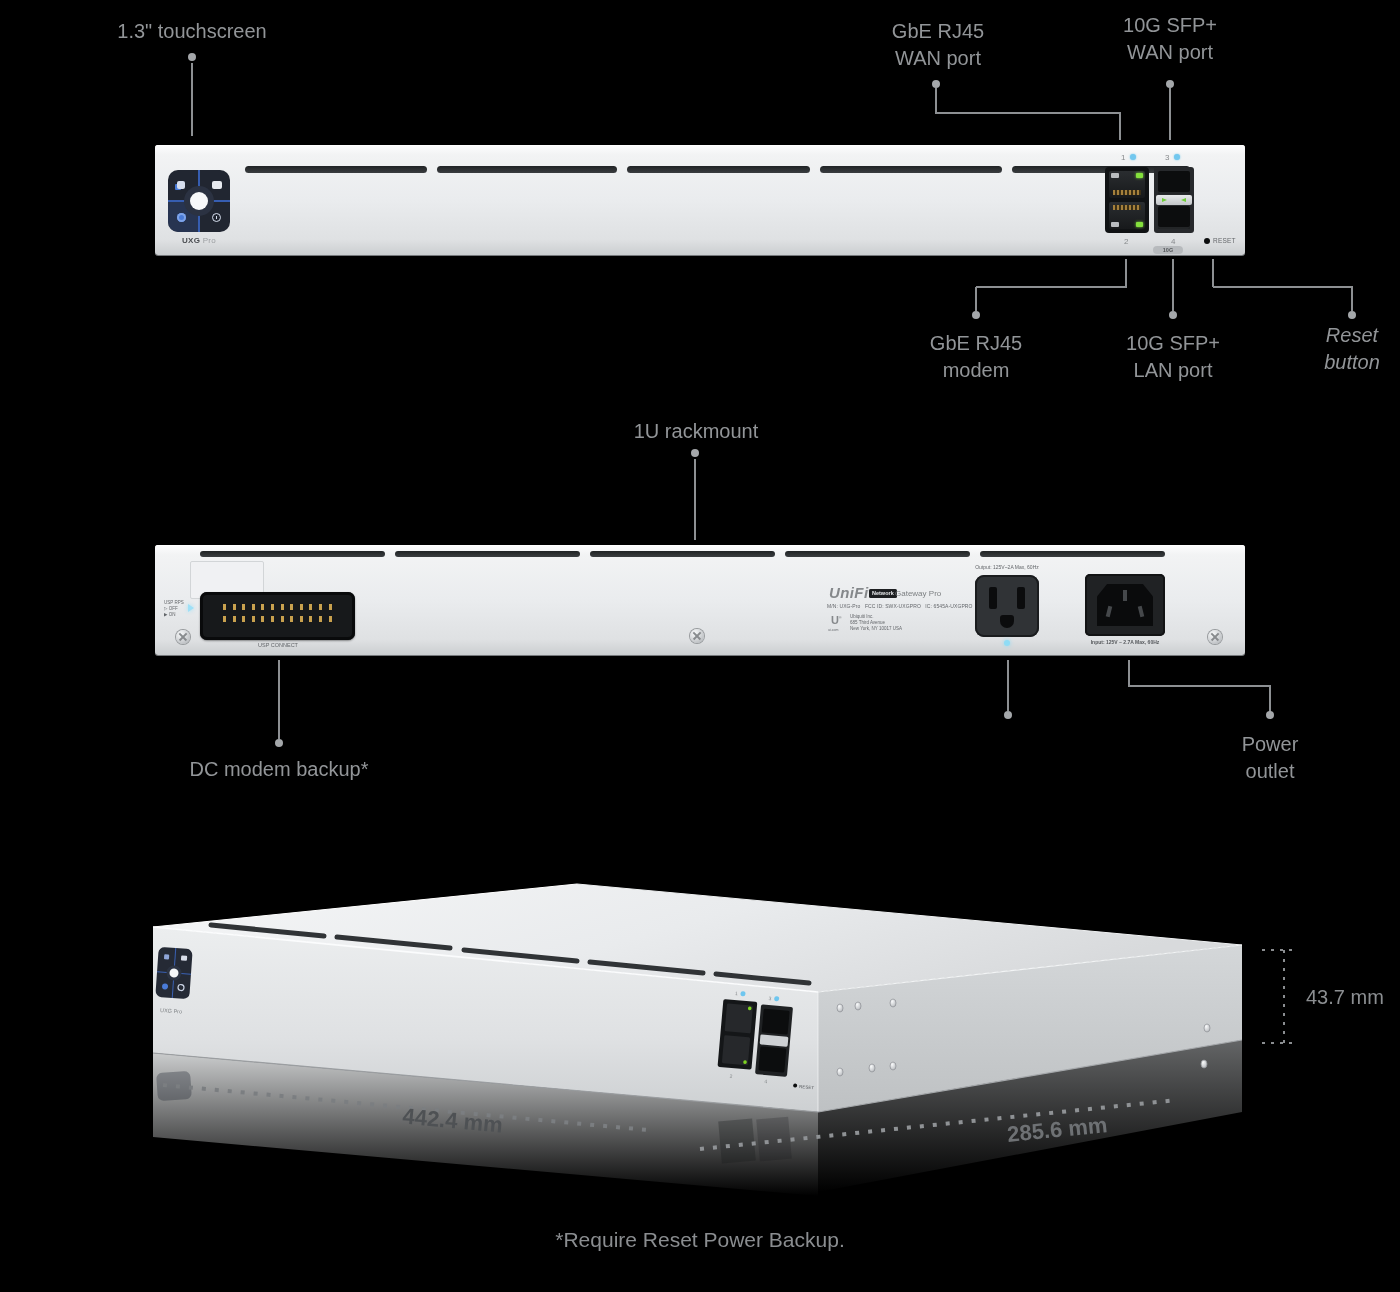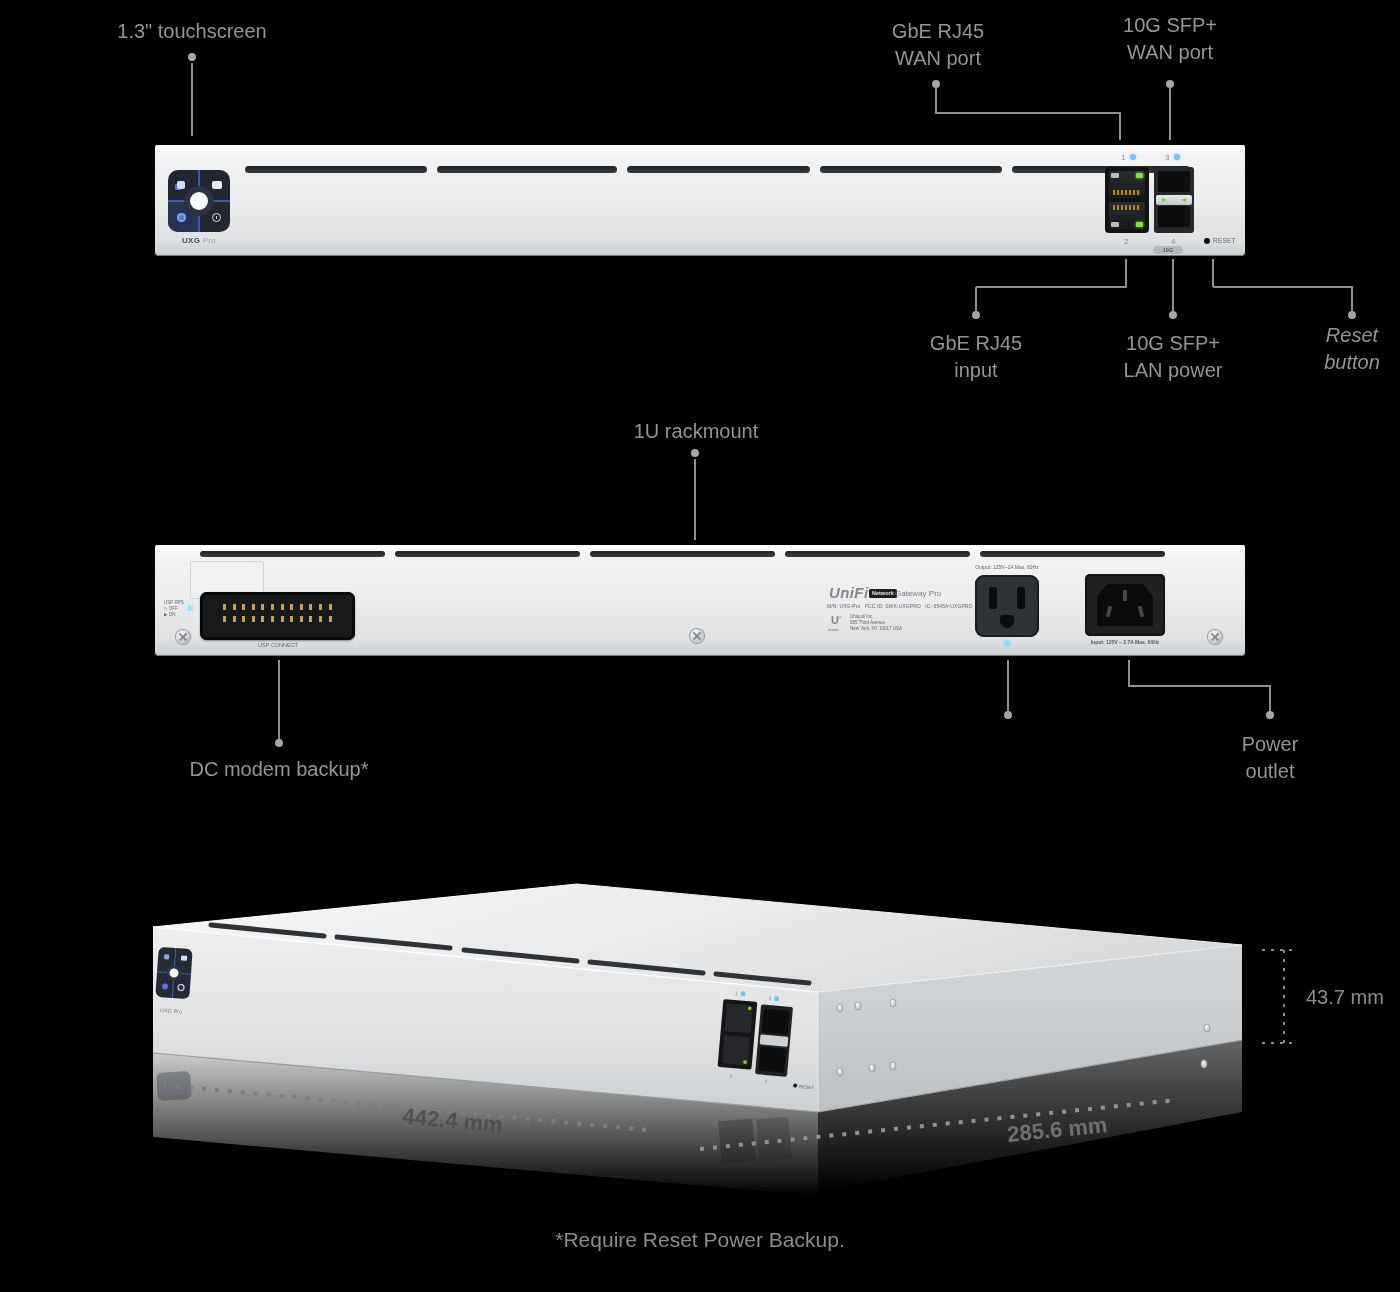--- a/index.html
+++ b/index.html
@@ -150,26 +150,26 @@
     <div class="badge10g" style="left:998px;top:101px;">10G</div>
     <div class="rstdot" style="left:1049px;top:93px;"></div>
     <div class="rsttx" style="left:1058px;top:92px;">RESET</div>
   </div>
 
   <div class="lv" style="left:1126px;top:259px;height:28px;"></div>
   <div class="lh" style="left:976px;top:287px;width:151px;"></div>
   <div class="lv" style="left:976px;top:287px;height:24px;"></div>
   <div class="dot" style="left:976px;top:315px;"></div>
   <div class="lbl" style="left:976px;top:330px;"><span>GbE RJ45</span>
-<span>input</span></div>
+<span>modem</span></div>
 
   <div class="lv" style="left:1173px;top:259px;height:52px;"></div>
   <div class="dot" style="left:1173px;top:315px;"></div>
   <div class="lbl" style="left:1173px;top:330px;"><span>10G SFP+</span>
-<span>LAN power</span></div>
+<span>LAN port</span></div>
 
   <div class="lv" style="left:1213px;top:259px;height:28px;"></div>
   <div class="lh" style="left:1213px;top:287px;width:140px;"></div>
   <div class="lv" style="left:1352px;top:287px;height:24px;"></div>
   <div class="dot" style="left:1352px;top:315px;"></div>
   <div class="lbl" style="left:1352px;top:322px;font-style:italic;"><span>Reset</span>
 <span>button</span></div>
 
   <div class="lbl" style="left:696px;top:418px;">1U rackmount</div>
   <div class="dot" style="left:695px;top:453px;"></div>

